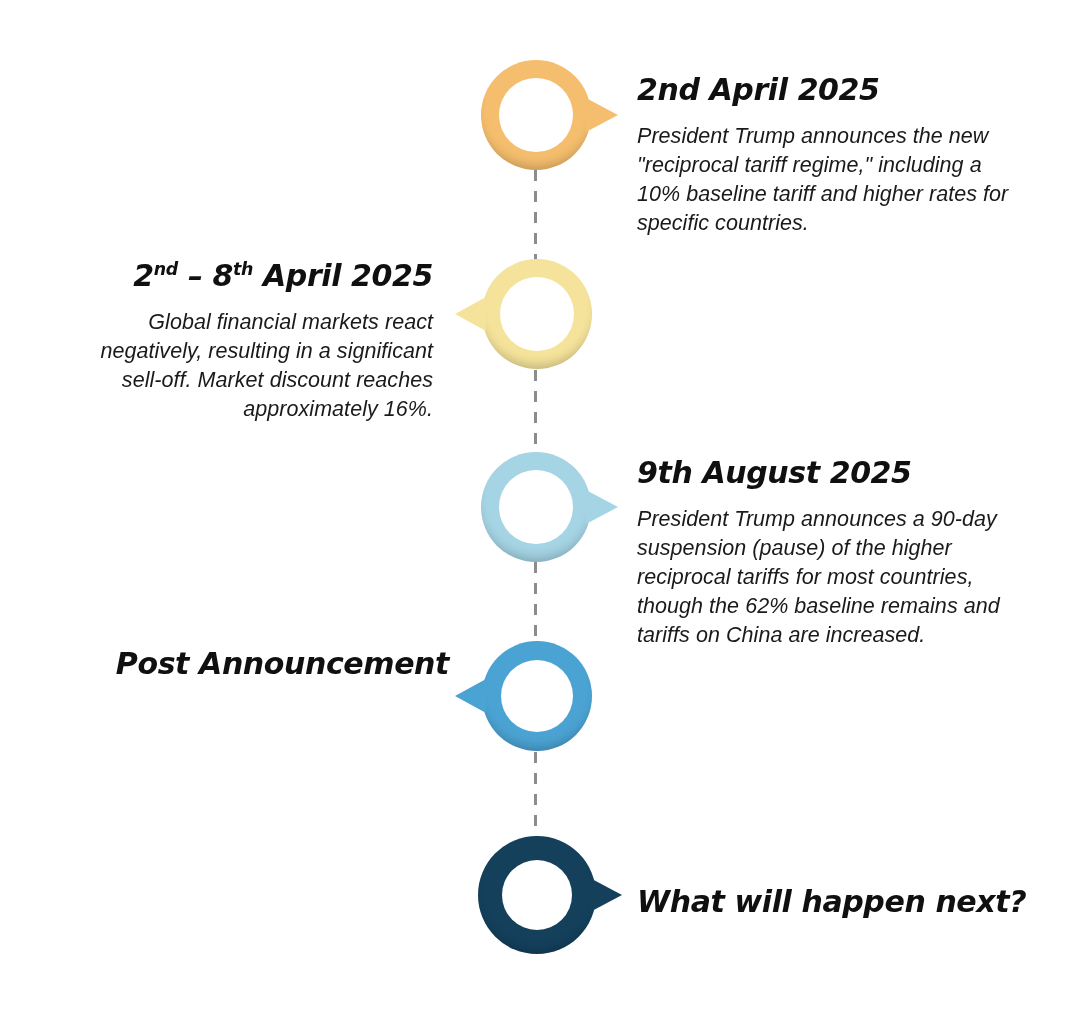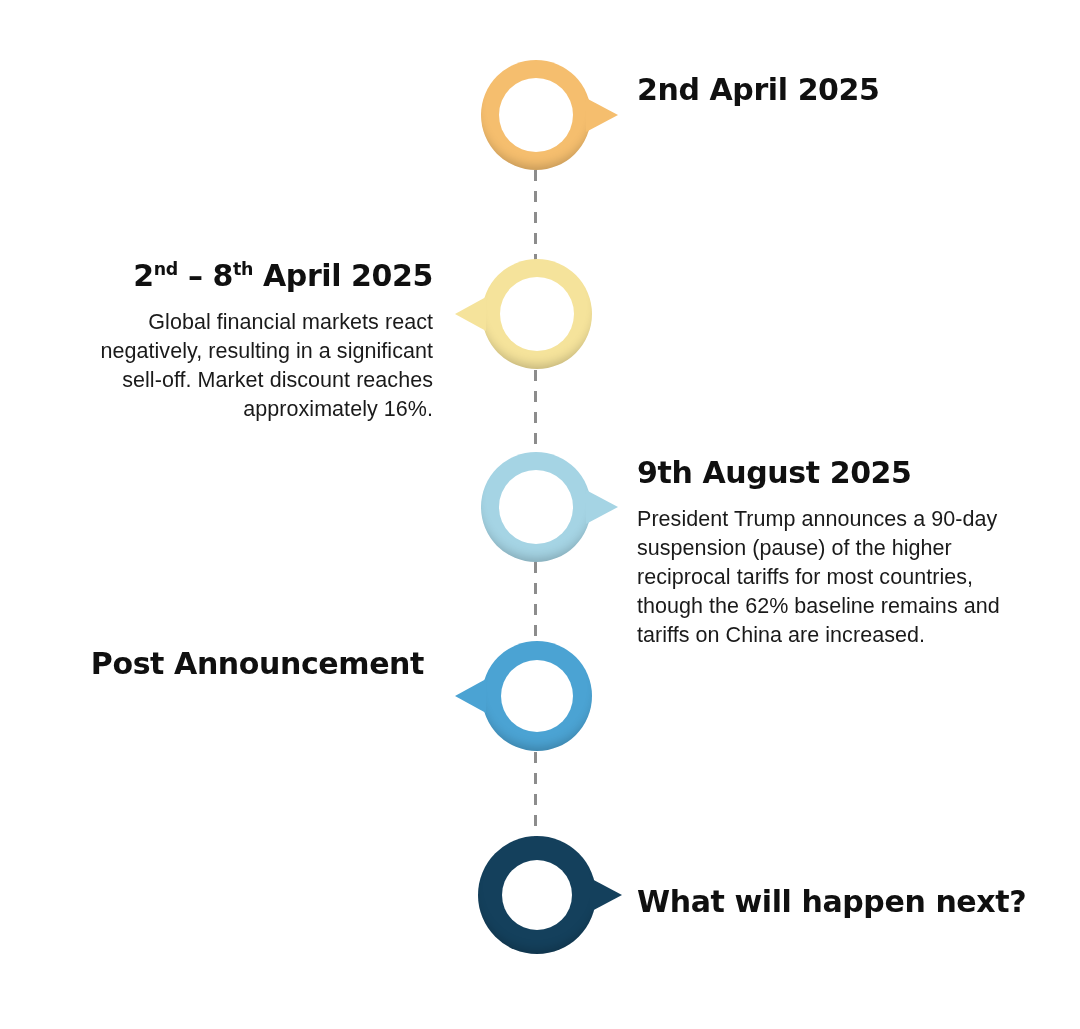--- a/index.html
+++ b/index.html
@@ -70,21 +70,21 @@
   .pointer.right {
     border-top: 17px solid transparent;
     border-bottom: 17px solid transparent;
   }
   .pointer.left {
     border-top: 17px solid transparent;
     border-bottom: 17px solid transparent;
   }
 
   
-  .block { position: absolute; }
+  .block { position: absolute; font-style: italic; }
   .block.right { text-align: left; }
   .block.left  { text-align: right; }
 
   .heading {
     font-family: "DejaVu Sans", "Liberation Sans", sans-serif;
     font-weight: bold;
     font-size: 30px;
     line-height: 36px;
     letter-spacing: -0.4px;
     color: #101010;
@@ -118,20 +118,21 @@
 
   <div class="entry" style="top:0;">
     <div class="marker" style="left:481px; top:60px; width:110px; height:110px; background:#F5BE6E;">
       <div class="ring"></div>
       <div class="hole" style="left:18px; top:18px; right:18px; bottom:18px;"></div>
     </div>
     <div class="pointer right" style="left:586px; top:98px; border-left:32px solid #F5BE6E;"></div>
 
     <div class="block right" style="left:637px; top:72px; width:375px;">
       <div class="heading">2nd April 2025</div>
+      <p class="body-text">President Trump announces the new "reciprocal tariff regime," including a 10% baseline tariff and higher rates for specific countries.</p>
     </div>
   </div>
 
   <div class="entry" style="top:0;">
     <div class="marker" style="left:482px; top:259px; width:110px; height:110px; background:#F5E39B;">
       <div class="ring"></div>
       <div class="hole" style="left:18px; top:18px; right:18px; bottom:18px;"></div>
     </div>
     <div class="pointer left" style="left:455px; top:297px; border-right:31px solid #F5E39B;"></div>
 
@@ -156,21 +157,21 @@
     </div>
   </div>
 
   <div class="entry" style="top:0;">
     <div class="marker" style="left:482px; top:641px; width:110px; height:110px; background:#4BA3D3;">
       <div class="ring"></div>
       <div class="hole" style="left:19px; top:19px; right:19px; bottom:19px;"></div>
     </div>
     <div class="pointer left" style="left:455px; top:679px; border-right:31px solid #4BA3D3;"></div>
 
-    <div class="block left" style="left:51px; top:646px; width:373px;">
+    <div class="block left" style="left:76px; top:646px; width:373px;">
       <div class="heading">Post Announcement</div>
     </div>
   </div>
 
   <div class="entry" style="top:0;">
     <div class="marker" style="left:478px; top:836px; width:118px; height:118px; background:#14405C;">
       <div class="ring"></div>
       <div class="hole" style="left:24px; top:24px; right:24px; bottom:24px;"></div>
     </div>
     <div class="pointer right" style="left:590px; top:878px; border-left:32px solid #14405C;"></div>

